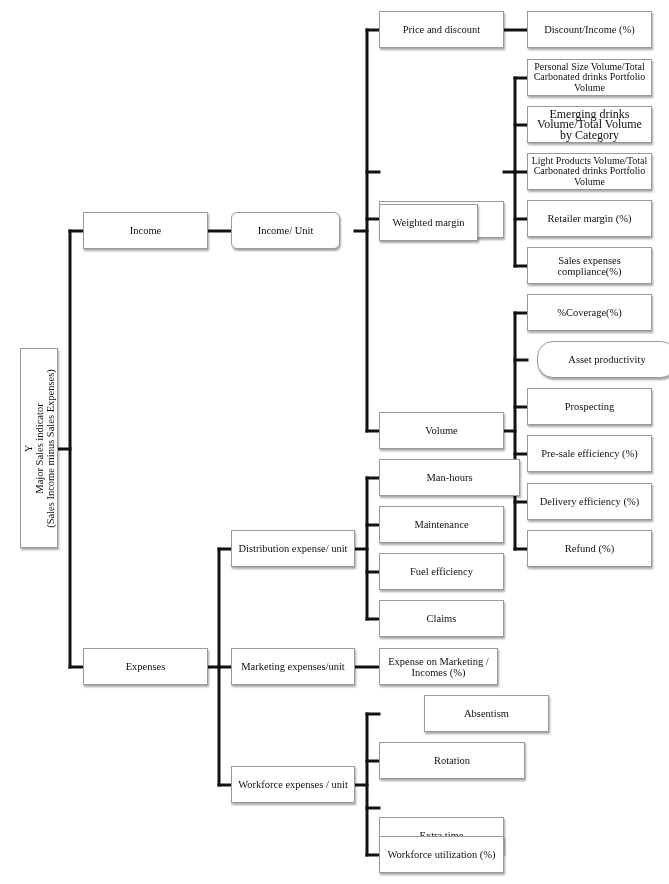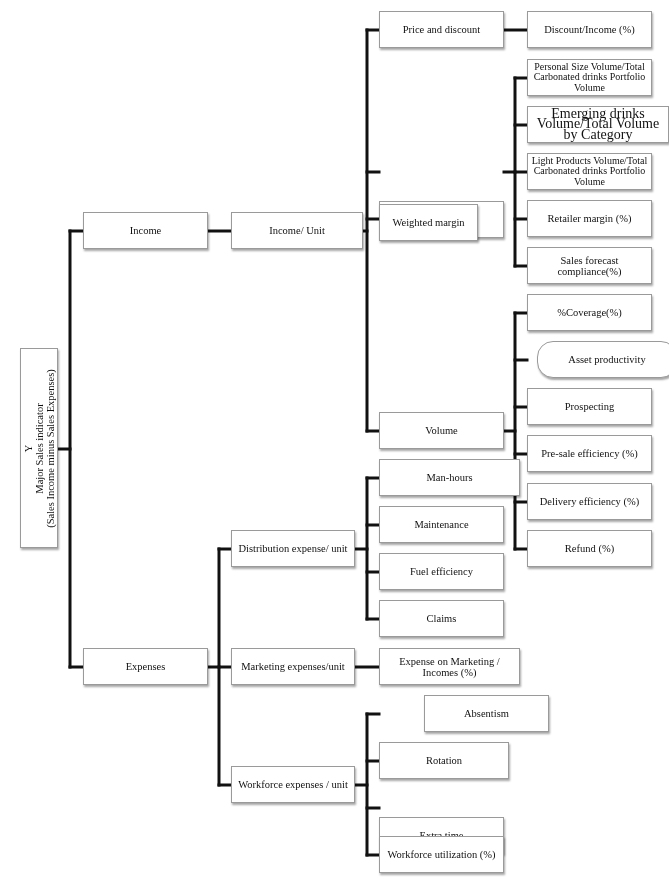--- a/index.html
+++ b/index.html
@@ -80,43 +80,43 @@
   <div class="root-inner">
     <div>Y</div>
     <div>Major  Sales  indicator</div>
     <div>(Sales Income minus Sales  Expenses)</div>
   </div>
 </div>
 
 <div class="box" style="left:83px; top:212px; width:125px; height:37px;">Income</div>
 <div class="box" style="left:83px; top:648px; width:125px; height:37px;">Expenses</div>
 
-<div class="box" style="left:231px; top:212px; width:132px; height:37px;">Income/ Unit</div>
+<div class="box" style="left:231px; top:212px; width:109px; height:37px;border-radius:6px;">Income/ Unit</div>
 <div class="box" style="left:231px; top:530px; width:124px; height:37px;">Distribution expense/ unit</div>
 <div class="box" style="left:231px; top:648px; width:124px; height:37px;">Marketing expenses/unit</div>
 <div class="box" style="left:231px; top:766px; width:124px; height:37px;">Workforce expenses / unit</div>
 
 <div class="box" style="left:379px; top:11px; width:125px; height:37px;">Price and discount</div>
 <div class="box" style="left:379px; top:153px; width:125px; height:37px;margin-top:48px;">Product mix</div>
 <div class="box" style="left:379px; top:204px; width:99px; height:37px;">Weighted margin</div>
 <div class="box" style="left:379px; top:412px; width:125px; height:37px;">Volume</div>
 <div class="box" style="left:379px; top:459px; width:141px; height:37px;">Man-hours</div>
 <div class="box" style="left:379px; top:506px; width:125px; height:37px;">Maintenance</div>
 <div class="box" style="left:379px; top:553px; width:125px; height:37px;">Fuel efficiency</div>
 <div class="box" style="left:379px; top:600px; width:125px; height:37px;">Claims</div>
-<div class="box" style="left:379px; top:648px; width:141px; height:37px;text-align:center;">Expense on Marketing / Incomes (%)</div>
+<div class="box" style="left:379px; top:648px; width:119px; height:37px;text-align:center;">Expense on Marketing / Incomes (%)</div>
 <div class="box" style="left:379px; top:695px; width:125px; height:37px;margin-left:45px;">Absentism</div>
-<div class="box" style="left:379px; top:742px; width:130px; height:37px;">Rotation</div>
+<div class="box" style="left:379px; top:742px; width:146px; height:37px;">Rotation</div>
 <div class="box" style="left:379px; top:789px; width:125px; height:37px;margin-top:28px;">Extra time</div>
 <div class="box" style="left:379px; top:836px; width:125px; height:37px;">Workforce utilization (%)</div>
 
 <div class="box" style="left:527px; top:11px; width:125px; height:37px;">Discount/Income (%)</div>
 <div class="box" style="left:527px; top:59px; width:125px; height:37px; font-size:10px; line-height:10.5px;">Personal Size Volume/Total Carbonated drinks Portfolio Volume</div>
-<div class="box" style="left:527px; top:106px; width:142px; height:37px; font-size:14px; line-height:10.5px;">Emerging drinks Volume/Total Volume by Category</div>
+<div class="box" style="left:527px; top:106px; width:125px; height:37px; font-size:12px; line-height:10.5px;">Emerging drinks Volume/Total Volume by Category</div>
 <div class="box" style="left:527px; top:153px; width:125px; height:37px; font-size:10px; line-height:10.5px;">Light Products Volume/Total Carbonated drinks Portfolio Volume</div>
 <div class="box" style="left:527px; top:200px; width:125px; height:37px;">Retailer margin (%)</div>
-<div class="box" style="left:527px; top:247px; width:125px; height:37px; padding:1px 18px;">Sales forecast compliance(%)</div>
+<div class="box" style="left:527px; top:247px; width:125px; height:37px; padding:1px 18px;">Sales expenses compliance(%)</div>
 <div class="box" style="left:527px; top:294px; width:125px; height:37px;">%Coverage(%)</div>
 <div class="box" style="left:537px; top:341px; width:140px; height:37px;border-radius:16px;">Asset productivity</div>
 <div class="box" style="left:527px; top:388px; width:125px; height:37px;">Prospecting</div>
 <div class="box" style="left:527px; top:435px; width:125px; height:37px;">Pre-sale efficiency (%)</div>
 <div class="box" style="left:527px; top:483px; width:125px; height:37px;">Delivery efficiency (%)</div>
 <div class="box" style="left:527px; top:530px; width:125px; height:37px;">Refund (%)</div>
 
 </body></html>

